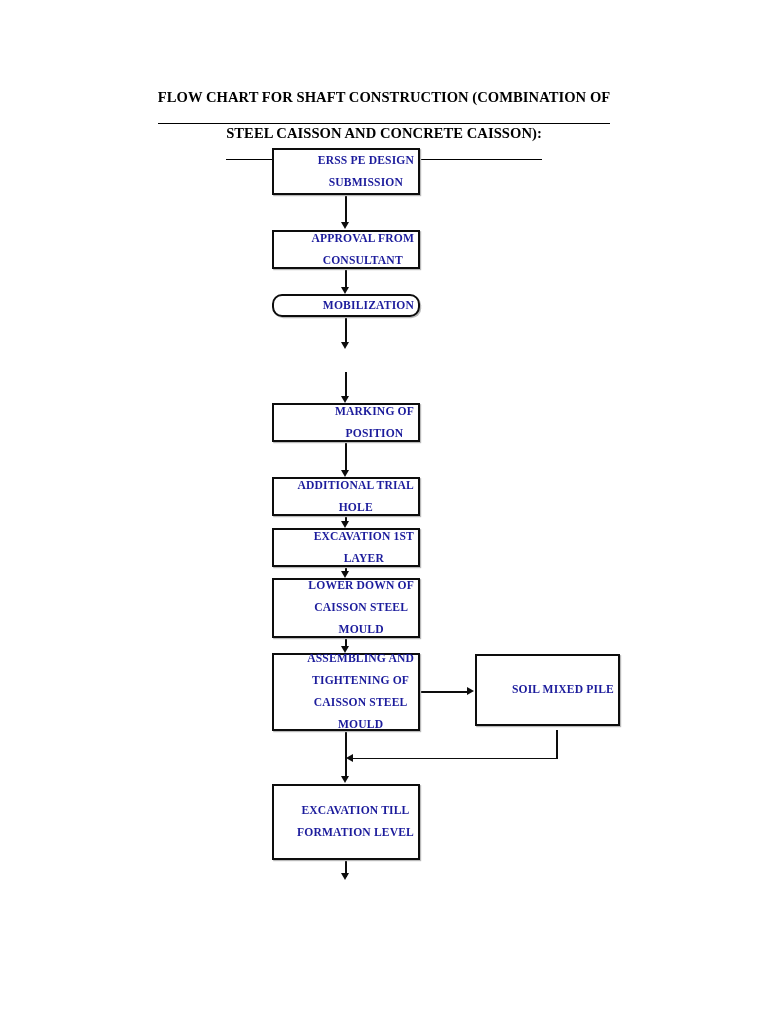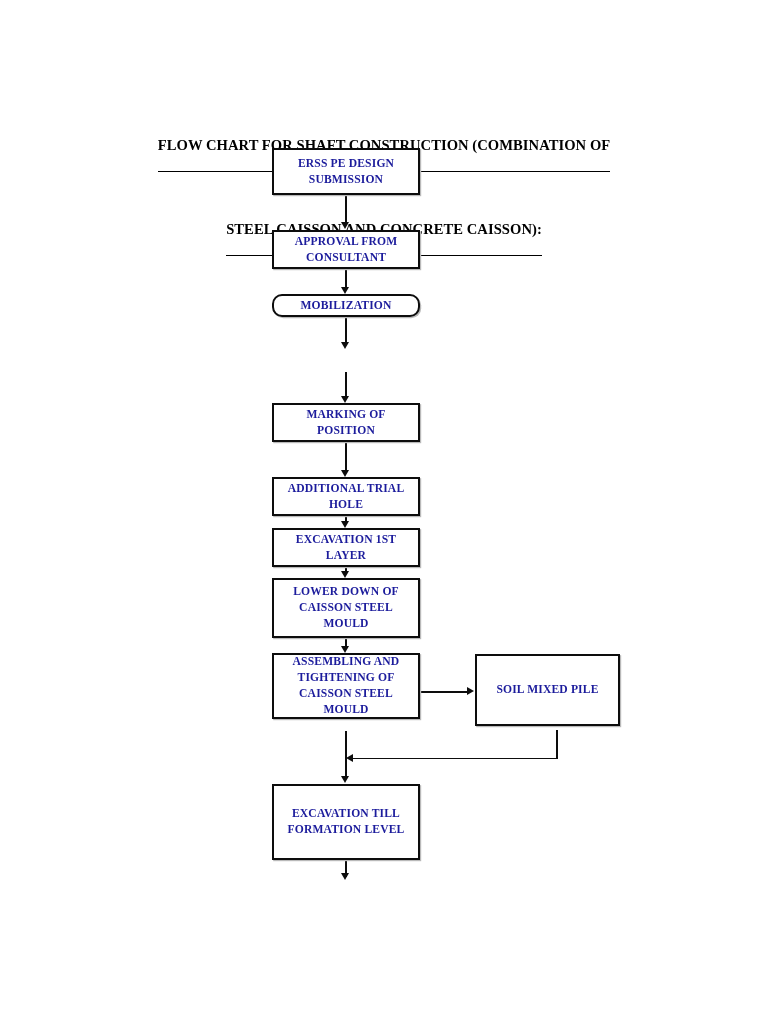--- a/index.html
+++ b/index.html
@@ -34,38 +34,37 @@
     font-weight: bold;
     font-size: 14.6px;
     line-height: 19px;
     color: #000000;
     letter-spacing: 0.05px;
   }
   .doc-title .tline {
     display: inline-block;
     border-bottom: 1.5px solid #000;
     padding-bottom: 16px;
-    margin-top: 48px;
   }
 
   
   .node {
     position: absolute;
     box-sizing: border-box;
     background: #ffffff;
     border: 2.2px solid #0d0d0d;
     display: flex;
     align-items: center;
-    justify-content: center;
+    justify-content: flex-end;
     text-align: center;
     color: #1c1c9c;
     font-family: "Liberation Serif", "DejaVu Serif", serif;
     font-weight: bold;
     font-size: 11.6px;
-    line-height: 16px;
+    line-height: 22px;
     letter-spacing: 0.15px;
     box-shadow: 1.2px 1.2px 0 0 #b9b9b9;
   }
   .node .node-label {
     display: block;
     padding: 0 4px;
     white-space: pre-line;
   }
 
   
@@ -195,21 +194,21 @@
     <span class="node-label">EXCAVATION 1ST
 LAYER</span>
   </div>
 
   <div class="node" style="left:272px; top:578px; width:148px; height:60px;">
     <span class="node-label">LOWER DOWN OF
 CAISSON STEEL
 MOULD</span>
   </div>
 
-  <div class="node" style="left:272px; top:653px; width:148px; height:66px;">
+  <div class="node" style="left:272px; top:653px; width:148px; height:78px;">
     <span class="node-label">ASSEMBLING AND
 TIGHTENING OF
 CAISSON STEEL
 MOULD</span>
   </div>
 
   <div class="node" style="left:475px; top:654px; width:145px; height:72px;">
     <span class="node-label">SOIL MIXED PILE</span>
   </div>
 

